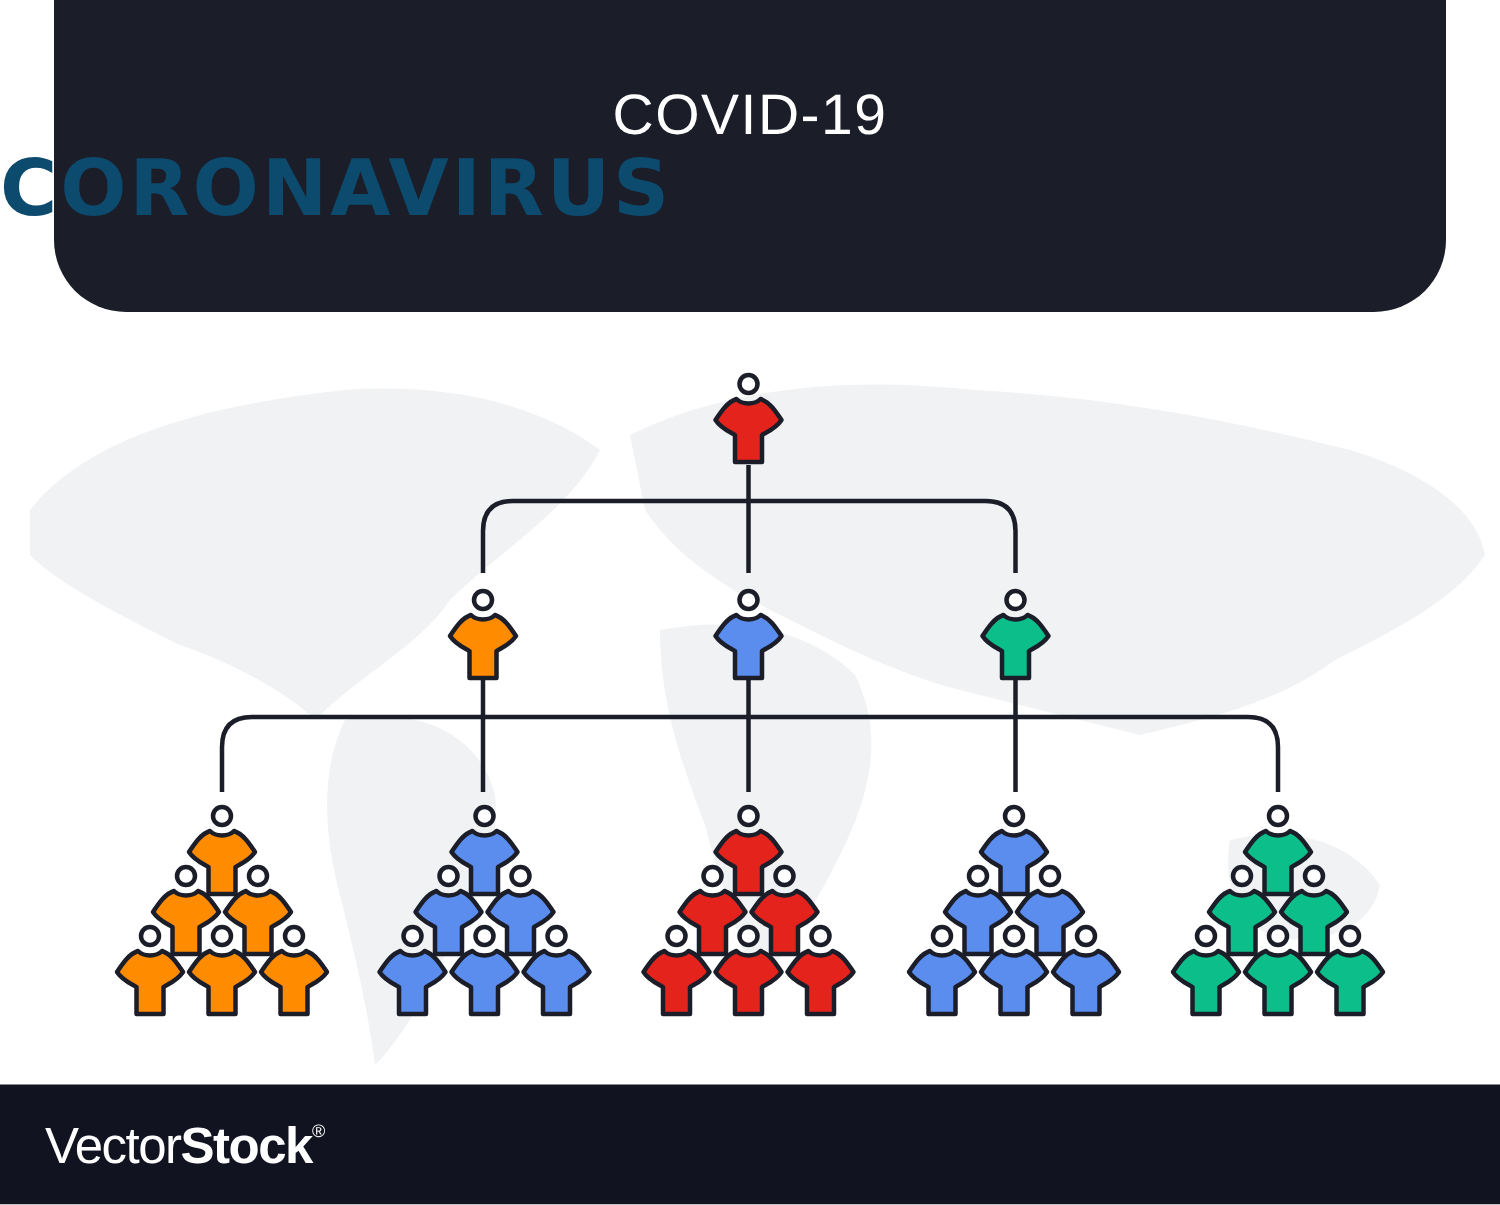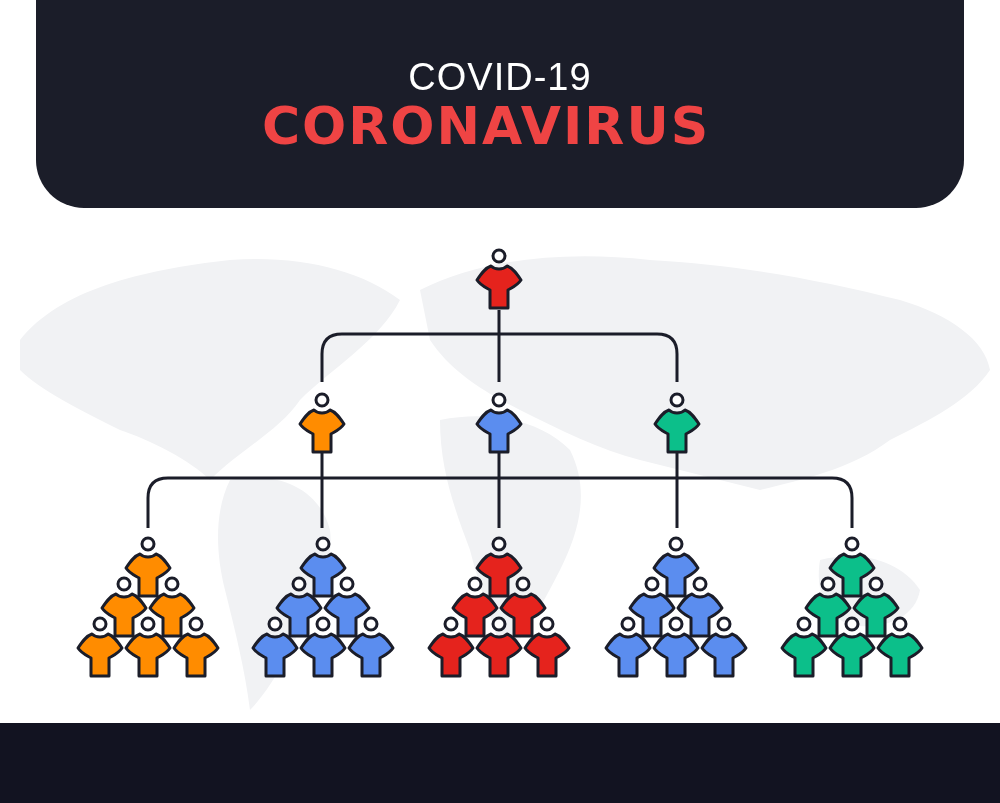--- a/index.html
+++ b/index.html
@@ -1,19 +1,19 @@
 <!DOCTYPE html>
 <html><head>
 <meta charset="utf-8">
 <style>
   html,body{margin:0;padding:0;}
   body{width:1000px;height:803px;position:relative;overflow:hidden;background:#ffffff;font-family:"DejaVu Sans",sans-serif;}
   .header{position:absolute;left:36px;top:0;width:928px;height:208px;background:#1b1d29;border-radius:0 0 48px 48px;}
   .title-sub{position:absolute;left:0;width:1000px;top:56px;text-align:center;color:#fff;font-size:38px;font-weight:300;letter-spacing:1px;font-family:Liberation Sans, sans-serif;}
-  .title-main{position:absolute;left:0;width:972px;top:96px;text-align:center;color:#ef4444;font-size:52px;font-weight:bold;letter-spacing:2px;font-family:"DejaVu Sans",sans-serif;}
+  .title-main{position:absolute;left:0;width:972px;top:96px;color:#0c4a6e;font-size:52px;font-weight:bold;letter-spacing:2px;font-family:"DejaVu Sans",sans-serif;}
   .map{position:absolute;left:0;top:230px;width:1000px;height:490px;}
   svg.diagram{position:absolute;left:0;top:0;}
   .footer{position:absolute;left:0;top:723px;width:1000px;height:80px;background:#121321;}
   .brand{position:absolute;left:30px;top:22px;color:#fff;font-size:34px;font-family:"Liberation Sans",sans-serif;letter-spacing:-1px;}
   .brand b{font-weight:bold;}
   .brand sup{font-size:12px;vertical-align:top;position:relative;top:2px;}
   .url{position:absolute;right:28px;top:34px;color:#fff;font-size:18px;font-family:"Liberation Sans",sans-serif;}
 </style>
 </head>
 <body>
@@ -88,13 +88,14 @@
     <use href="#person" x="852" y="566" fill="#0cbf8a"></use>
     <use href="#person" x="828" y="606" fill="#0cbf8a"></use>
       <use href="#person" x="876" y="606" fill="#0cbf8a"></use>
     <use href="#person" x="804" y="646" fill="#0cbf8a"></use>
       <use href="#person" x="852" y="646" fill="#0cbf8a"></use>
       <use href="#person" x="900" y="646" fill="#0cbf8a"></use>
   </g>
 </svg>
 
 <div class="footer">
+  <div class="brand"><span>Vector</span><b>Stock</b><sup>®</sup></div>
 </div>
 
 </body></html>

